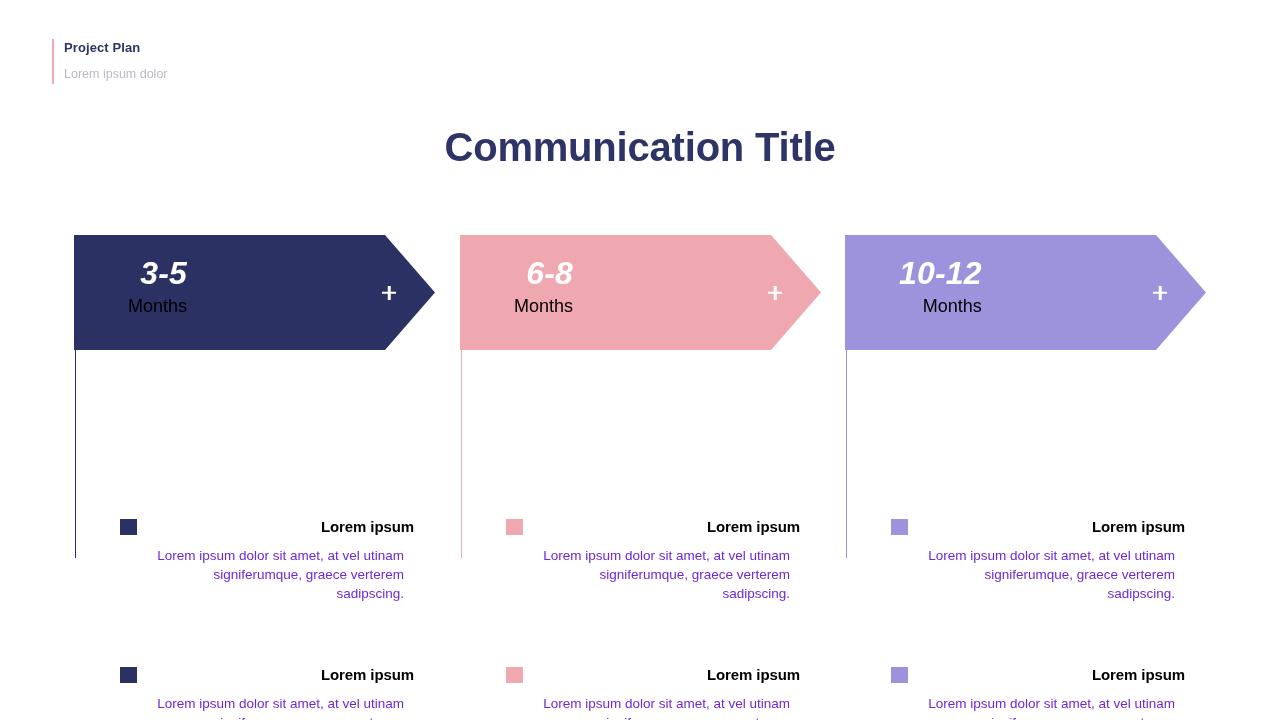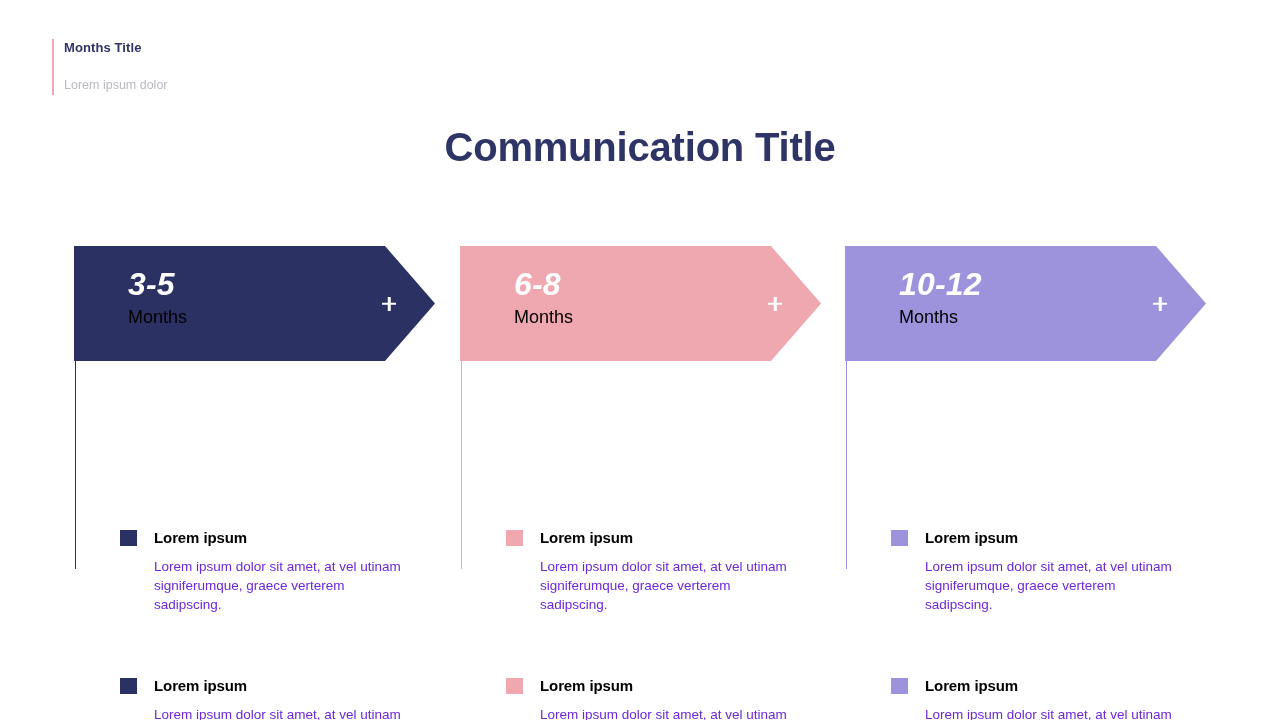--- a/index.html
+++ b/index.html
@@ -38,21 +38,21 @@
     font-size: 13px;
     font-weight: bold;
     color: #2e3566;
     line-height: 18px;
     letter-spacing: 0.1px;
   }
   .header-subtitle {
     font-size: 12.5px;
     color: #b8b9c2;
     line-height: 19px;
-    margin-top: 19px;
+    margin-top: 8px;
   }
 
   
   .main-title {
     position: absolute;
     left: 0;
     right: 0;
     top: 125px;
     text-align: center;
     font-size: 40px;
@@ -63,22 +63,23 @@
 
   
   .columns {
     position: absolute;
     left: 0;
     top: 235px;
     width: 1280px;
   }
   .column {
     position: absolute;
-    top: 11px;
+    top: 0;
     width: 385px;
+    text-align: right;
   }
   .column.col-0 { left: 74px; }
   .column.col-1 { left: 460px; }
   .column.col-2 { left: 845px; text-decoration: underline; }
 
   
   .arrow-banner {
     position: relative;
     width: 361px;
     height: 115px;
@@ -196,21 +197,21 @@
     line-height: 19px;
     width: 250px;
   }
 </style>
 </head>
 <body>
 
 <div class="slide-header">
   <div class="header-accent-bar" style="background: rgb(240, 168, 180);"></div>
   <div class="header-text">
-    <div class="header-title">Months Title</div>
+    <div class="header-title">Project Plan</div>
     <div class="header-subtitle">Lorem ipsum dolor</div>
   </div>
 </div>
 
 <div class="main-title" style="color: rgb(46, 53, 102);">Communication Title</div>
 
 <div class="columns">
 
   <div class="column col-0">
     <div class="arrow-banner">

